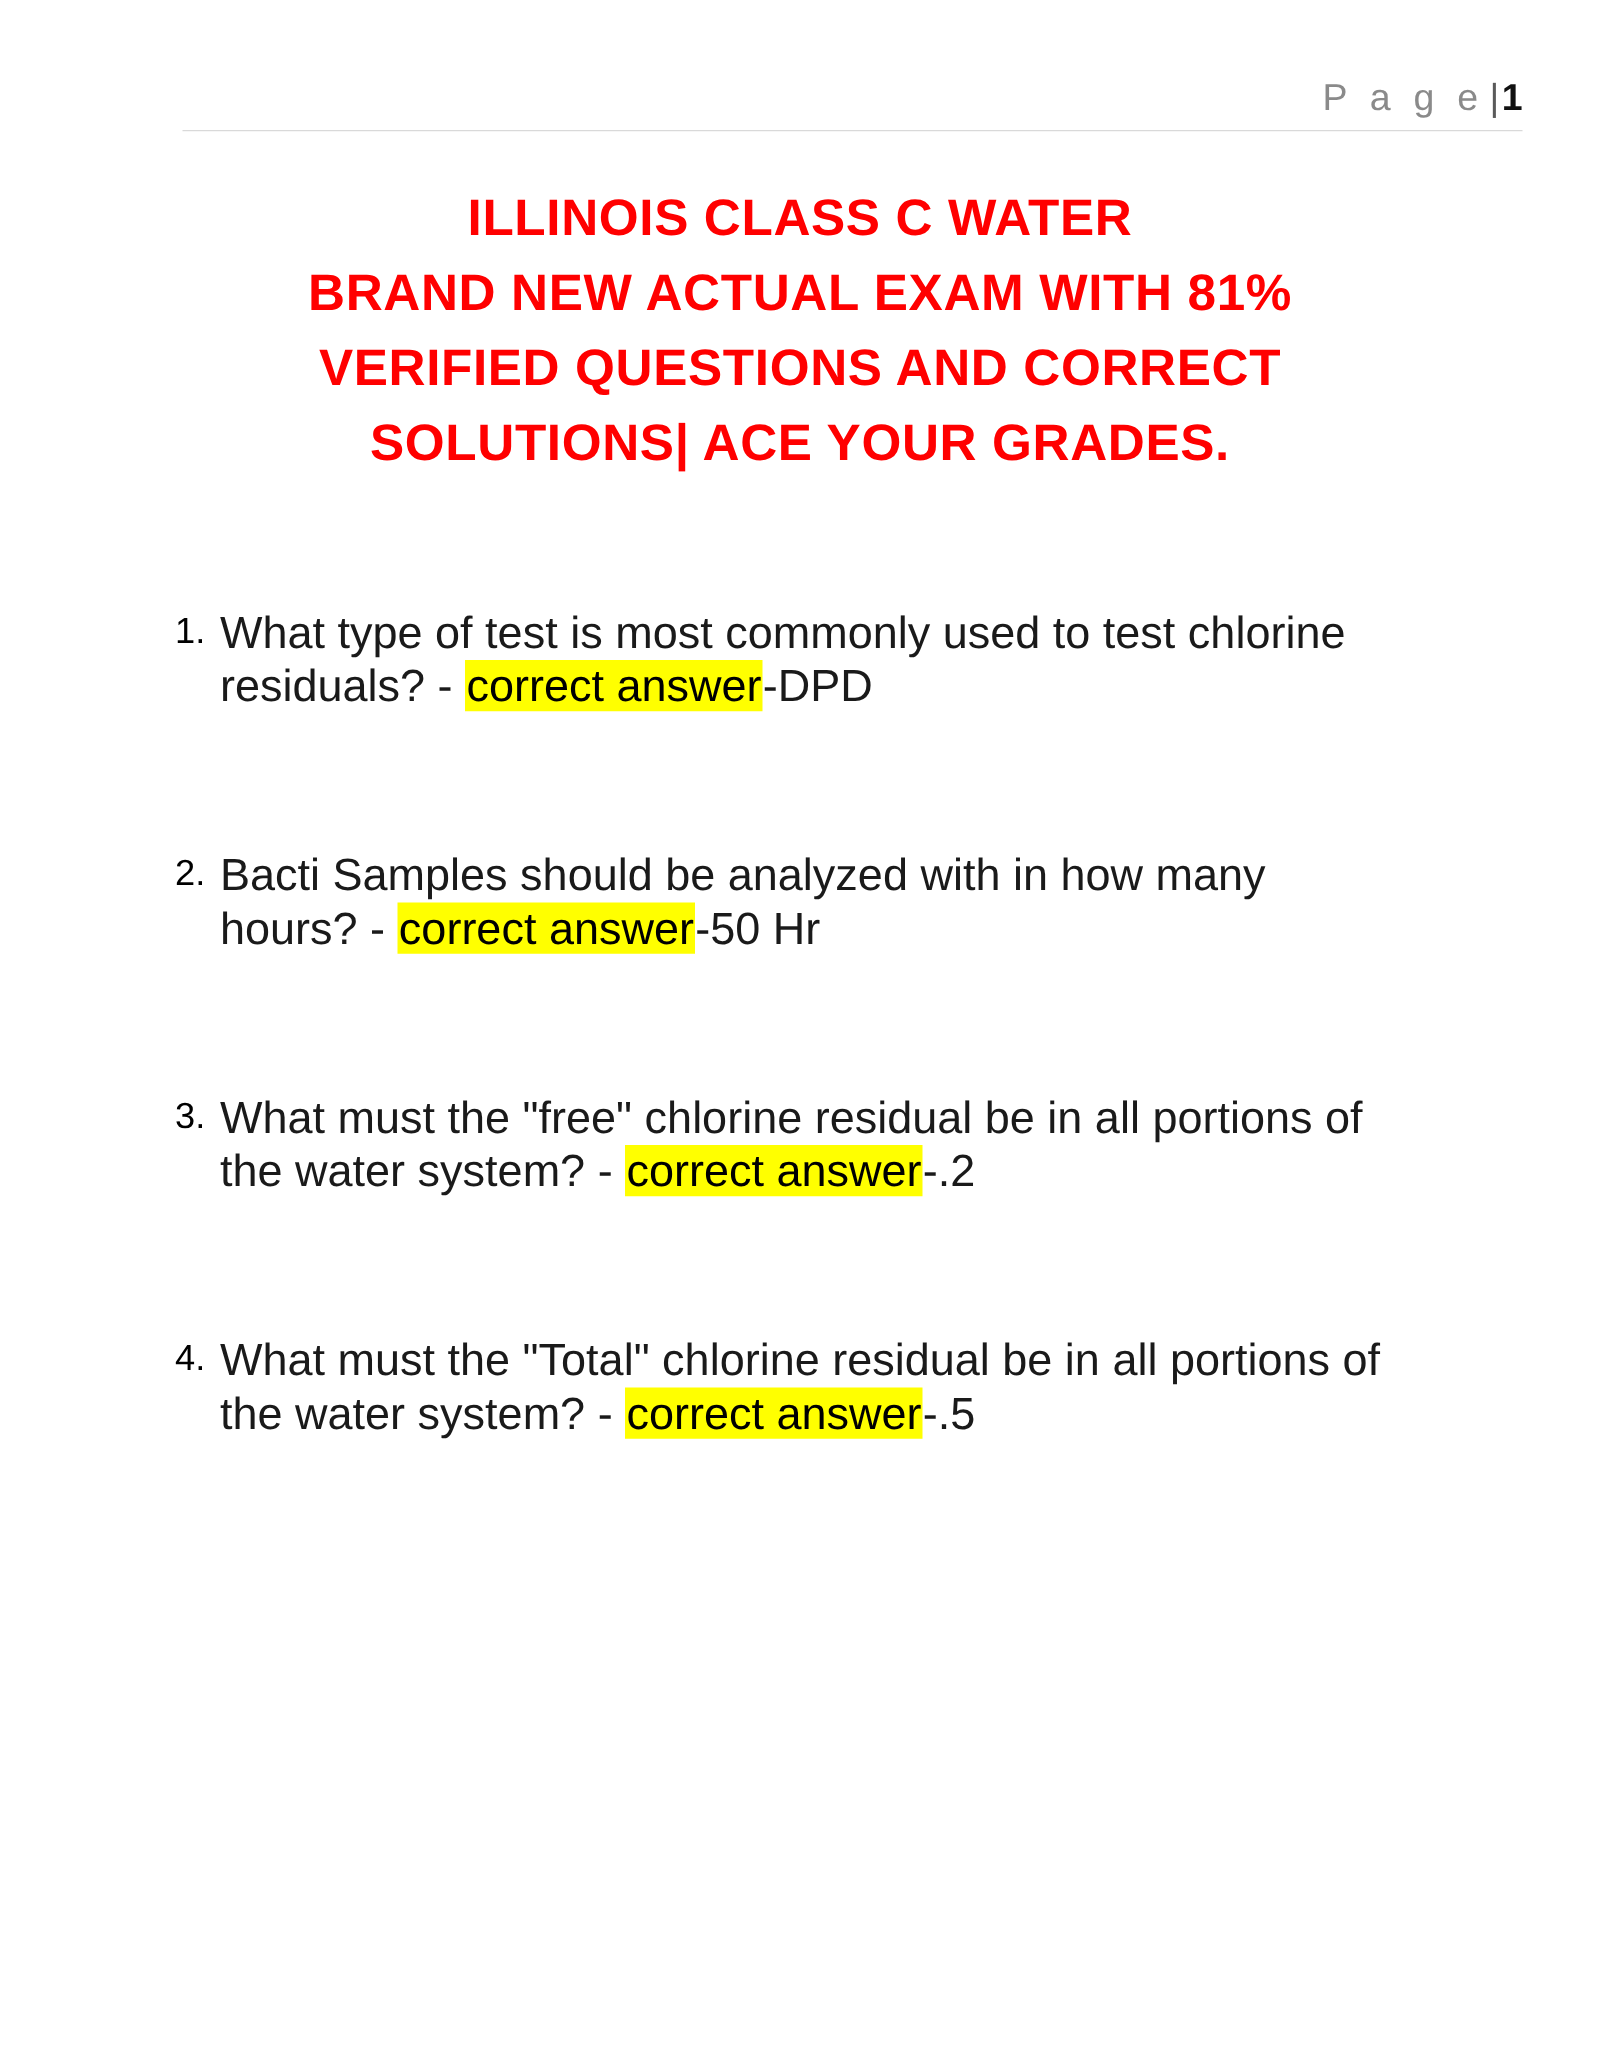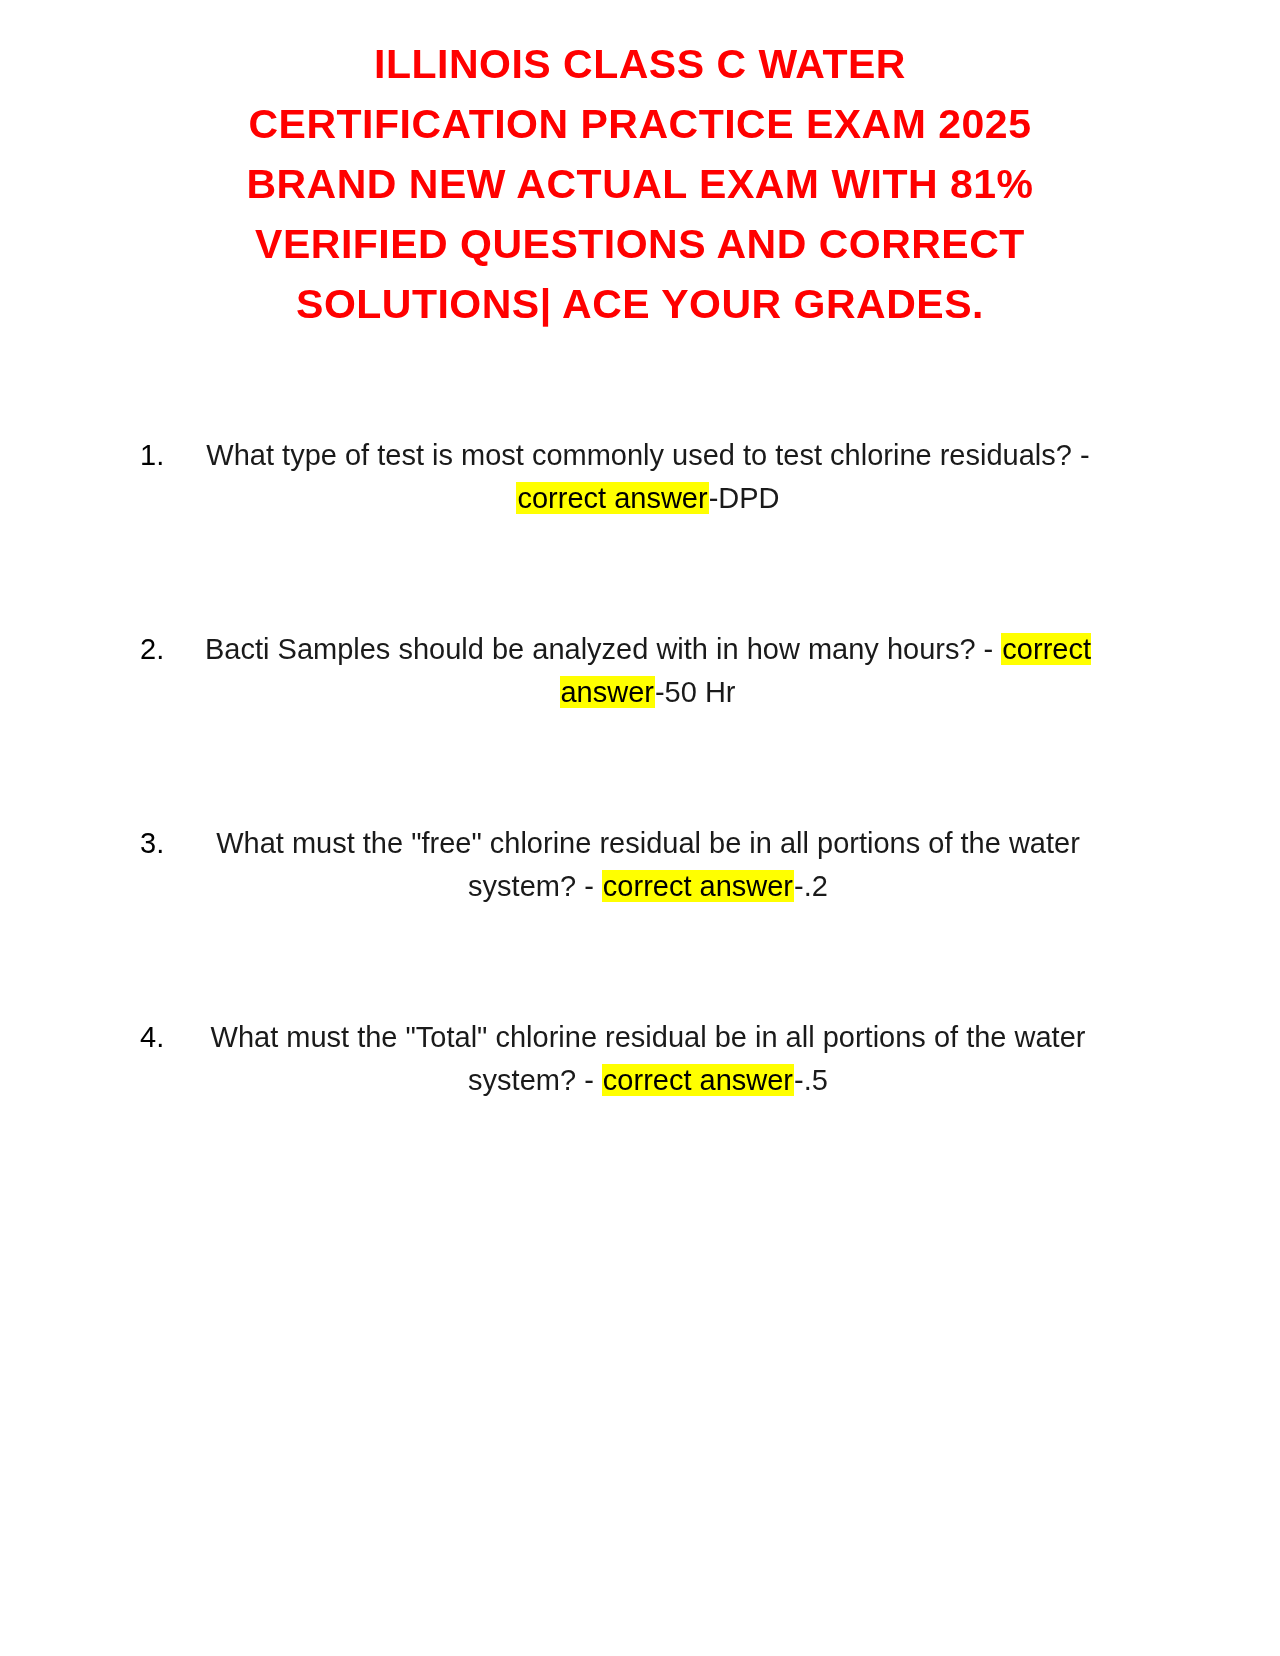--- a/index.html
+++ b/index.html
@@ -91,43 +91,49 @@
   .qa-num {
     position: absolute;
     left: 140px;
     top: 0;
     font-size: 29px;
     line-height: 43px;
     color: #000000;
   }
   .qa-text {
     font-family: "Liberation Sans", sans-serif;
-    font-size: 29px;
+    font-size: 36px;
     line-height: 43px;
     color: #1a1a1a;
-    text-align: center;
+    text-align: left;
   }
   .hl {
     background: #ffff00;
     color: #000000;
     padding: 0 1px;
   }
   .ans {
     color: #1a1a1a;
   }
 </style>
 </head>
 <body>
 
 <div class="page">
 
+  <div class="header">
+    <div class="header-inner">
+      <span class="page-word">P a g e</span>
+      <span class="page-sep">|</span>
+      <span class="page-num">1</span>
+    </div>
+  </div>
 
   <div class="title-block">
     <div class="title-line">ILLINOIS CLASS C WATER</div>
-    <div class="title-line">CERTIFICATION PRACTICE EXAM 2025</div>
     <div class="title-line">BRAND NEW ACTUAL EXAM WITH 81%</div>
     <div class="title-line">VERIFIED QUESTIONS AND CORRECT</div>
     <div class="title-line">SOLUTIONS| ACE YOUR GRADES.</div>
   </div>
 
   <ol class="qa-list">
 
     <li class="qa-item">
       <span class="qa-num">1.</span>
       <div class="qa-text"><span>What type of test is most commonly used to test chlorine residuals? -</span> <span class="hl">correct answer</span><span class="ans">-DPD</span></div>

